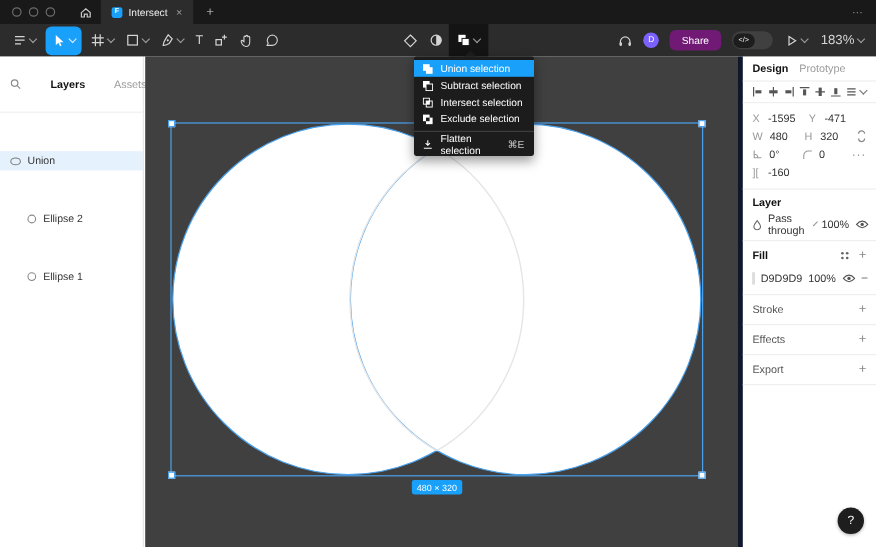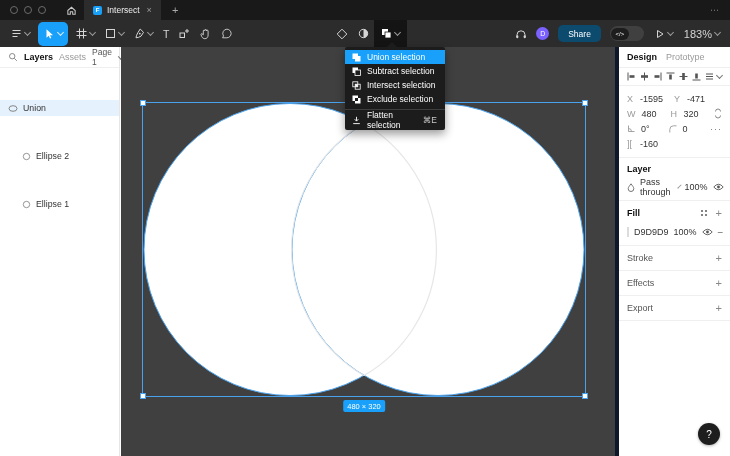--- a/index.html
+++ b/index.html
@@ -29,42 +29,42 @@
   .tool-move{background:#18a0fb;border-radius:5px;height:24px;margin:0 3px;padding:0 5px;}
   .chev{display:inline-block;width:4px;height:4px;border-right:1px solid #9a9a9a;
         border-bottom:1px solid #9a9a9a;transform:rotate(45deg);margin-left:3px;margin-top:-2px;}
   .chev.lt{border-color:#d9ecfb;}
   .t-label{font-size:10.5px;color:#d5d5d5;}
   .tools-center{position:absolute;left:331px;top:0;height:27px;display:flex;align-items:center;}
   .bool-btn{background:#141414;height:27px;display:flex;align-items:center;padding:0 7px;}
   .tools-right{margin-left:auto;display:flex;align-items:center;gap:9px;padding-right:10px;}
   .avatar{width:13px;height:13px;border-radius:50%;background:#7b61ff;color:#fff;font-size:7px;
           display:flex;align-items:center;justify-content:center;}
-  .share-btn{background:#0c4a6e;color:#fff;font-size:8.5px;padding:3.5px 10px;border-radius:5px;text-align:center;}
+  .share-btn{background:#701a75;color:#fff;font-size:8.5px;padding:3.5px 10px;border-radius:5px;text-align:center;}
   .dev-toggle{width:34px;height:15px;background:#404040;border-radius:8px;display:flex;
               align-items:center;padding:1px;box-sizing:border-box;}
   .dev-knob{width:18px;height:12px;background:#1d1d1d;border-radius:6px;color:#fff;font-size:6px;
             display:flex;align-items:center;justify-content:center;}
   .zoom-ctl{display:flex;align-items:center;color:#d5d5d5;font-size:11px;}
 
   
   .menu-caret{position:absolute;left:387px;top:42px;width:0;height:0;z-index:21;
               border-left:5px solid transparent;border-right:5px solid transparent;
               border-bottom:5px solid #1c1c1c;}
   .menu{position:absolute;left:345px;top:47px;width:100px;background:#1c1c1c;border-radius:2px;
         padding:3px 0;box-shadow:0 4px 10px rgba(0,0,0,.4);z-index:20;color:#fff;font-size:8.5px;}
   .menu-item{height:14px;display:flex;align-items:center;gap:6px;padding:0 8px 0 7px;}
   .menu-item.hl{background:#18a0fb;}
   .menu-sep{height:1px;background:#3d3d3d;margin:3px 0;}
   .m-short{margin-left:auto;color:#c7c7c7;}
 
   
   .leftbar{position:absolute;top:47px;left:0;width:120px;bottom:0;background:#fff;
            border-right:1px solid #e6e6e6;box-sizing:border-box;}
-  .lb-header{height:20px;display:flex;align-items:center;gap:6px;padding:0 8px;
+  .lb-header{height:20px;display:flex;align-items:center;gap:24px;padding:13px 8px;
              border-bottom:1px solid #efefef;}
   .lb-tab-on{font-weight:bold;color:#111;}
   .lb-tab-off{color:#9a9a9a;}
   .lb-page{margin-left:auto;color:#555;font-size:8.5px;display:flex;align-items:center;gap:3px;}
   .lb-page .chev{border-color:#777;}
   .layer-row{height:16px;display:flex;align-items:center;gap:5px;padding-left:8px;
              color:#333;font-size:8.75px;margin-top:32px;}
   .layer-row.sel{background:#e5f1fc;}
   .layer-row.child{padding-left:22px;}
 

